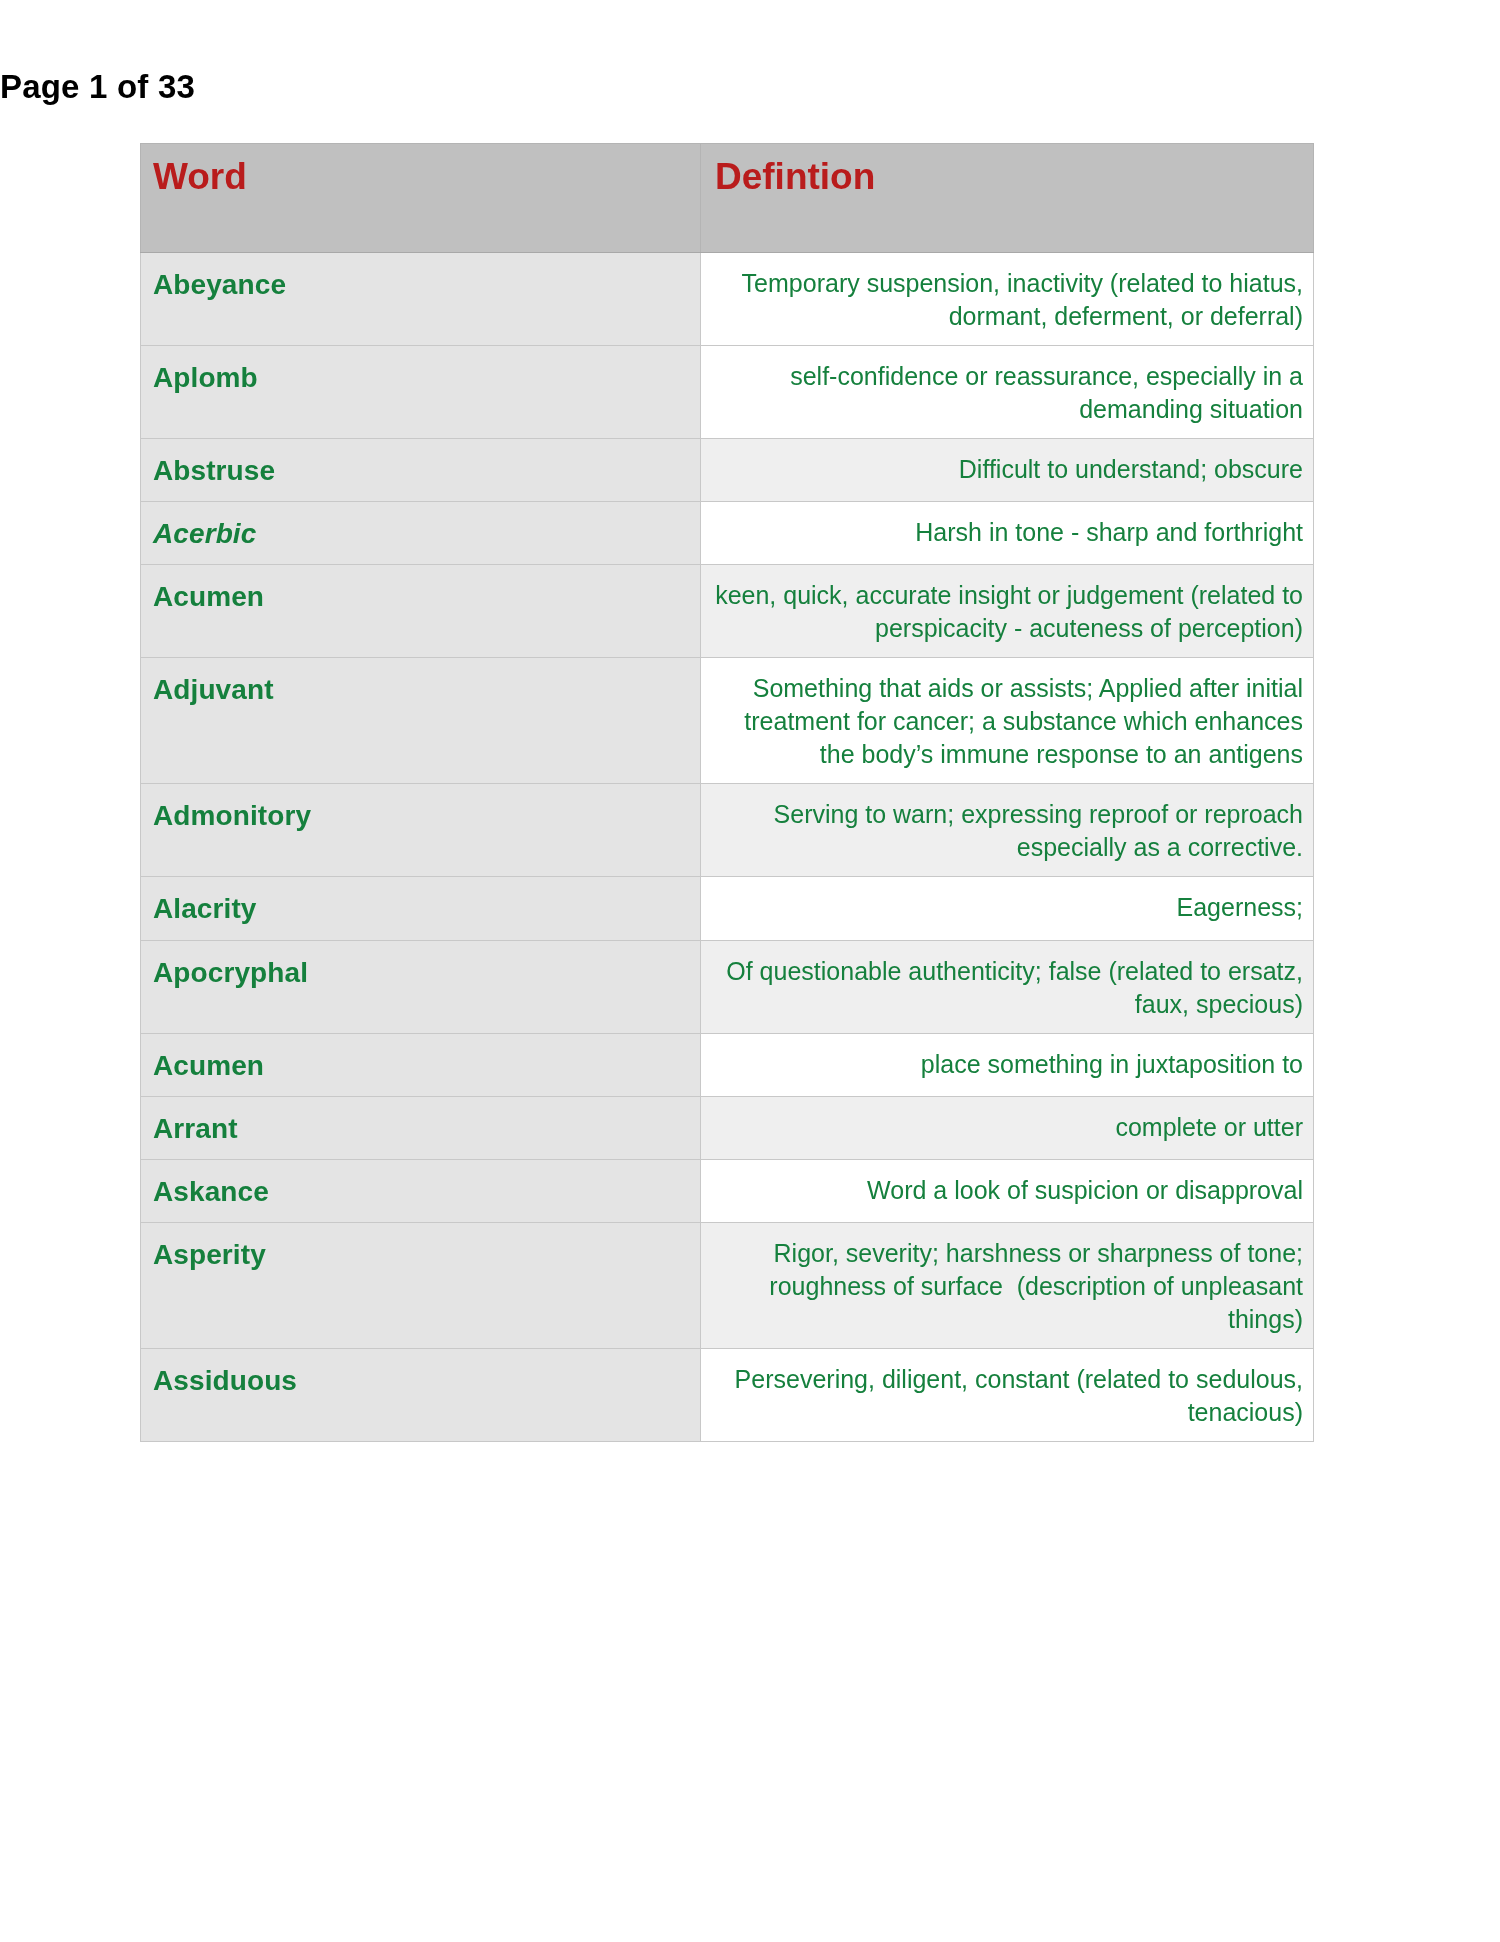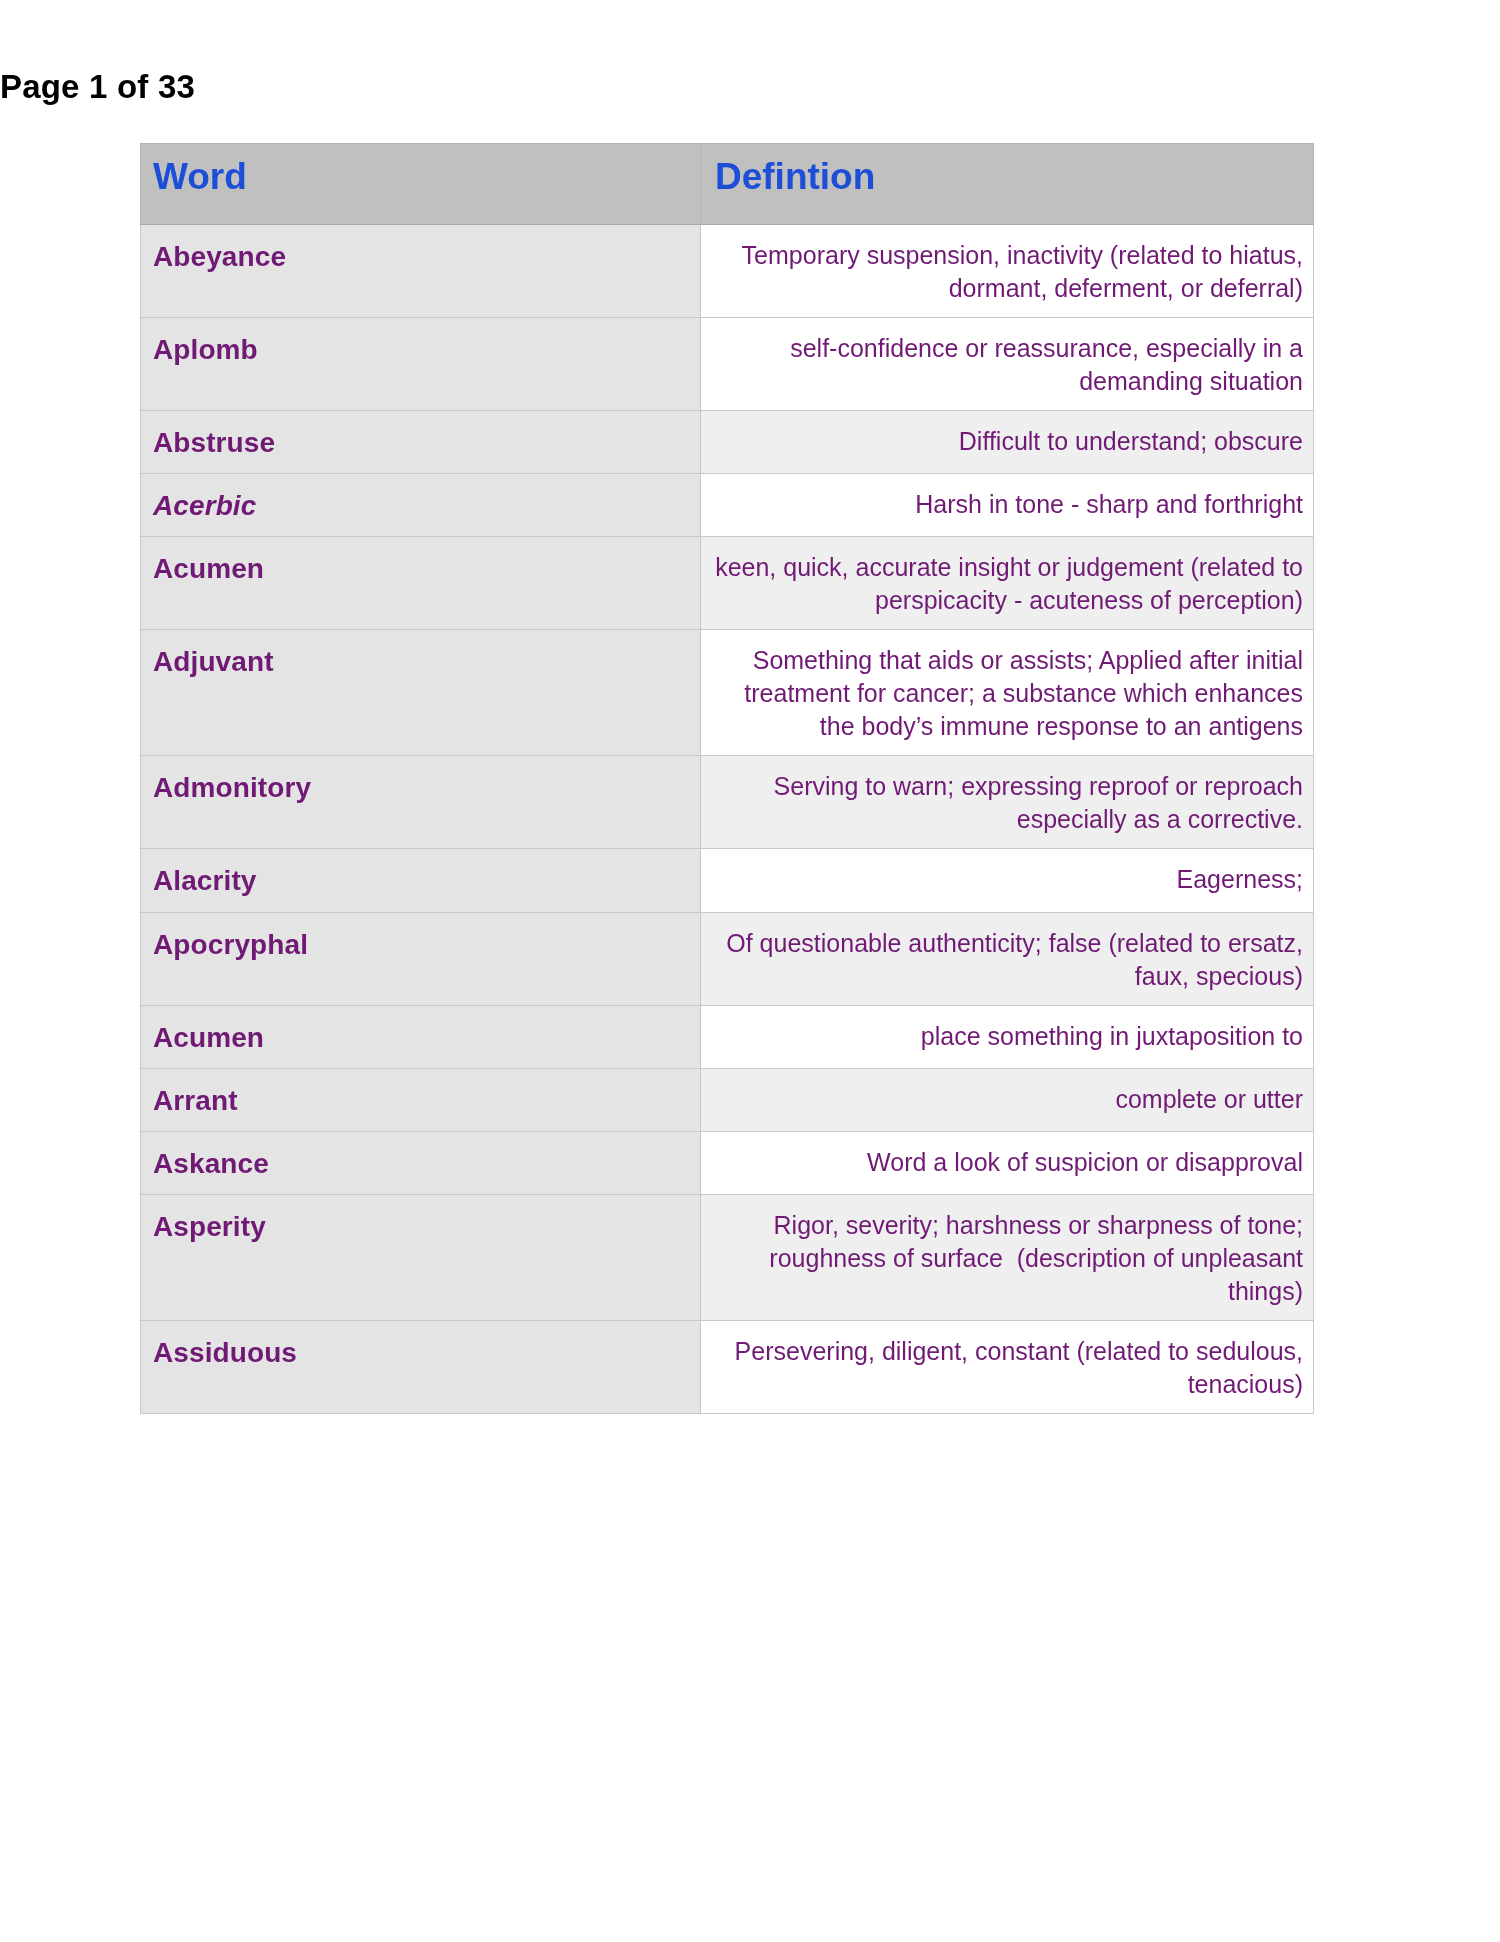--- a/index.html
+++ b/index.html
@@ -42,38 +42,38 @@
     border-collapse: collapse;
     table-layout: fixed;
   }
   table.vocab col.c-word  { width: 560px; }
   table.vocab col.c-def   { width: 613px; }
 
   table.vocab thead th {
     background: #c0c0c0;
     border: 1px solid #b4b4b4;
     border-bottom: 1px solid #a8a8a8;
-    padding: 14px 12px 4px 12px;
+    padding: 14px 12px 32px 12px;
     text-align: left;
     vertical-align: top;
     font-size: 37px;
     font-weight: bold;
     font-stretch: condensed;
-    color: #1d4ed8;
+    color: #b91c1c;
     line-height: 1.05;
     height: 62px;
   }
   table.vocab thead th.th-def {
     padding-left: 14px;
   }
 
   table.vocab tbody td {
     border: 1px solid #c8c8c8;
     vertical-align: top;
-    color: #701a75;
+    color: #15803d;
   }
   td.word-cell {
     background: #e4e4e4;
     padding: 16px 12px 14px 12px;
     font-size: 28px;
     font-weight: bold;
     font-stretch: condensed;
     line-height: 1.15;
     letter-spacing: 0.1px;
   }

